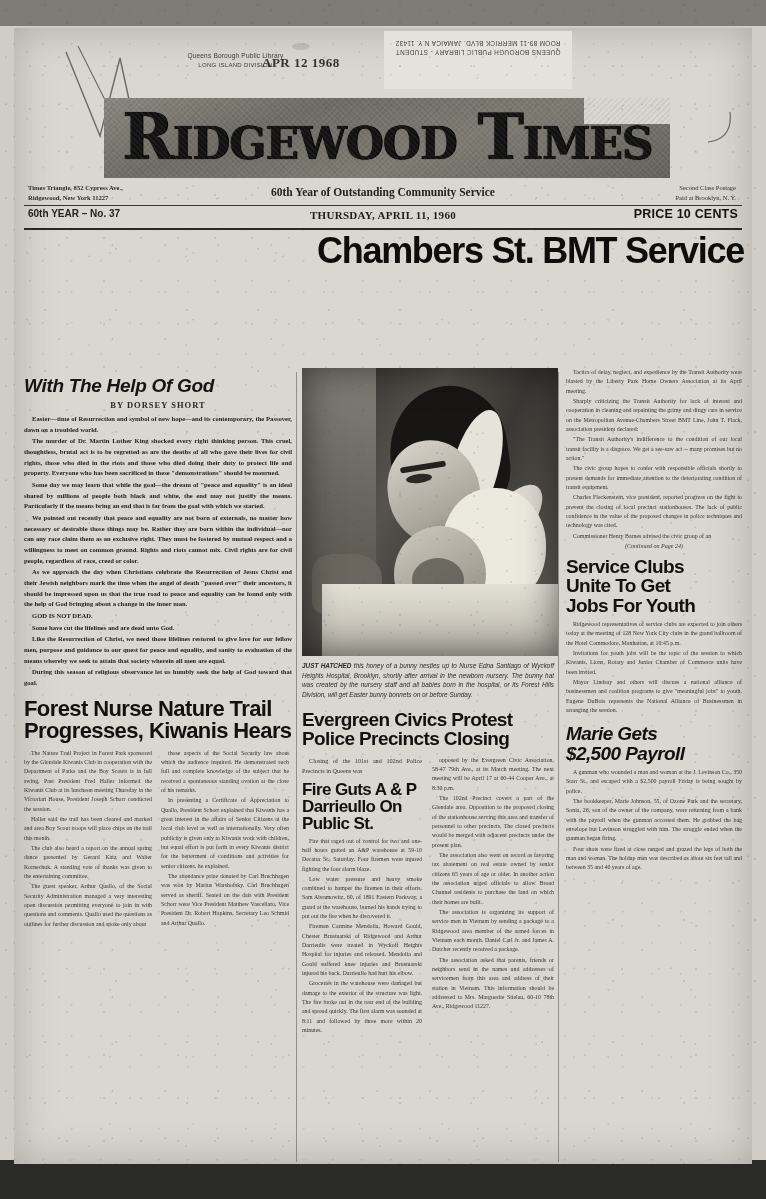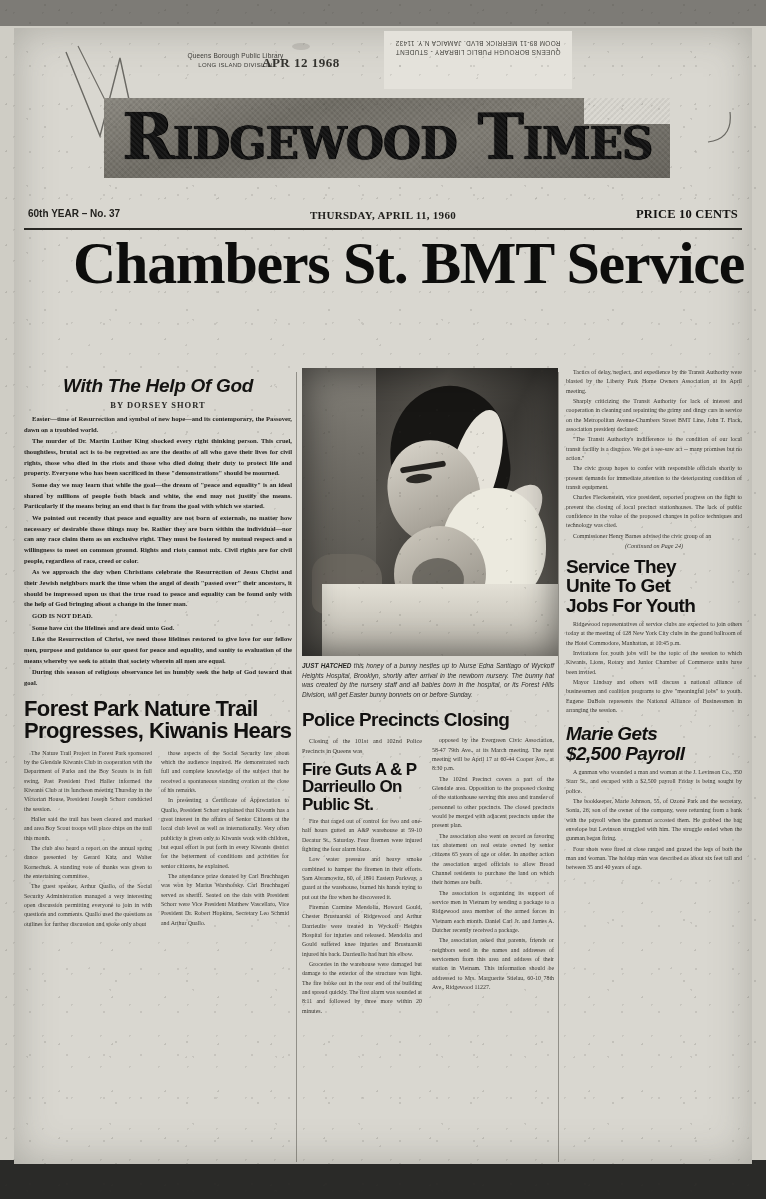--- a/index.html
+++ b/index.html
@@ -61,39 +61,39 @@
      font-family:"Liberation Serif",serif;font-weight:700;font-size:11.5px;color:#23221f;}
   #folio .right{position:absolute;right:6px;top:0;text-align:right;font-size:6.5px;
      line-height:1.5;color:#2e2d29;}
   #folio2{position:absolute;left:24px;top:208px;width:718px;height:20px;
      border-bottom:2.5px solid #282723;}
   #folio2 .left{position:absolute;left:4px;top:0;font-size:10px;font-weight:700;color:#23221f;
      font-family:"Liberation Sans",sans-serif;}
   #folio2 .mid{position:absolute;left:0;right:0;top:1px;text-align:center;font-size:11px;
      font-weight:700;letter-spacing:.3px;color:#1f1e1b;}
   #folio2 .right{position:absolute;right:4px;top:-1px;font-size:12.5px;font-weight:700;
-     letter-spacing:.2px;color:#141312;font-family:Liberation Serif, serif;}
+     letter-spacing:.2px;color:#141312;font-family:Liberation Sans, sans-serif;}
 
   
   #headline{position:absolute;left:18px;top:234px;width:730px;
      font-family:"Liberation Sans",sans-serif;font-weight:700;
      color:#0d0d0c;line-height:.97;letter-spacing:-1.3px;}
   #headline .hl1{font-size:52px;text-align:left;padding-left:4px;}
-  #headline .hl2{font-size:60px;text-align:right;padding-right:4px;font-family:Liberation Serif, serif;}
+  #headline .hl2{font-size:36px;text-align:right;padding-right:4px;}
 
   
   .col{position:absolute;color:#232220;}
   .colrule{position:absolute;width:1px;background:#55534d;opacity:.55;}
   .bodytext{font-family:"Liberation Serif",serif;font-size:5.9px;line-height:1.58;
      text-align:justify;color:#35332e;}
   .bodytext p{margin:0 0 1px 0;text-indent:7px;}
   .bodytext.dark{color:#1f1e1b;font-size:6.6px;line-height:1.62;font-weight:600;}
   .bodytext.dark p{text-indent:8px;}
   .kicker{font-family:"Liberation Sans",sans-serif;font-weight:700;font-style:italic;
-     font-size:19px;text-align:center;color:#151412;letter-spacing:-.3px;}
+     font-size:19px;color:#151412;letter-spacing:-.3px;}
   .byline{font-family:Liberation Serif, serif;font-size:8.5px;font-weight:600;
      text-align:center;letter-spacing:1px;color:#2a2927;margin-top:3px;}
   .subhead{font-family:"Liberation Sans",sans-serif;font-weight:700;color:#121110;
      line-height:1.02;letter-spacing:-.6px;}
   .sh-22{font-size:22px;}
   .sh-19{font-size:19px;}
   .sh-17{font-size:17px;}
 
   
   #photo{position:absolute;left:300px;top:368px;width:256px;height:288px;
@@ -162,20 +162,31 @@
   <svg class="pen" style="left:700px;top:108px;width:40px;height:44px">
     <path d="M30 4 C32 22 24 32 8 34" stroke-width="1.2"></path>
   </svg>
   <div class="smudge" style="left:292px;top:43px;width:18px;height:7px;"></div>
 
   <div id="nameplate">
     <div class="whitepatch"></div>
     <div id="masthead-title" class="gothic">Ridgewood Times</div>
   </div>
 
+  <div id="folio">
+    <div class="left">
+      <div>Times Triangle, 852 Cypress Ave.,</div>
+      <div>Ridgewood, New York 11227</div>
+    </div>
+    <div class="mid">60th Year of Outstanding Community Service</div>
+    <div class="right">
+      <div>Second Class Postage</div>
+      <div>Paid at Brooklyn, N. Y.</div>
+    </div>
+  </div>
   <div id="folio2">
     <div class="left">60th YEAR – No. 37</div>
     <div class="mid">THURSDAY, APRIL 11, 1960</div>
     <div class="right">PRICE 10 CENTS</div>
   </div>
 
   <div id="headline">
     <div class="hl2">Chambers St. BMT Service</div>
   </div>
 
@@ -188,21 +199,21 @@
         <p>Some day we may learn that while the goal—the dream of "peace and equality" is an ideal shared by millions of people both black and white, the end may not justify the means. Particularly if the means bring an end that is far from the goal with which we started.</p>
         <p>We pointed out recently that peace and equality are not born of externals, no matter how necessary or desirable those things may be. Rather they are born within the individual—nor can any race claim them as an exclusive right. They must be fostered by mutual respect and a willingness to meet on common ground. Rights and riots cannot mix. Civil rights are for civil people, regardless of race, creed or color.</p>
         <p>As we approach the day when Christians celebrate the Resurrection of Jesus Christ and their Jewish neighbors mark the time when the angel of death "passed over" their ancestors, it should be impressed upon us that the true road to peace and equality can be found only with the help of God bringing about a change in the inner man.</p>
         <p>GOD IS NOT DEAD.</p>
         <p>Some have cut the lifelines and are dead unto God.</p>
         <p>Like the Resurrection of Christ, we need those lifelines restored to give love for our fellow men, purpose and guidance to our quest for peace and equality, and sanity to evaluation of the means whereby we seek to attain that society wherein all men are equal.</p>
         <p>During this season of religious observance let us humbly seek the help of God toward that goal.</p>
       </div>
 
     <div class="subhead sh-22" style="margin-top:9px;">
-      <div>Forest Park Nature Trail</div>
+      <div>Forest Nurse Nature Trail</div>
       <div>Progresses, Kiwanis Hears</div>
     </div>
     <div style="display:flex;gap:9px;margin-top:6px;">
       <div class="bodytext" id="nt-a" style="width:128px;">
           <p>The Nature Trail Project in Forest Park sponsored by the Glendale Kiwanis Club in cooperation with the Department of Parks and the Boy Scouts is in full swing, Past President Fred Haller informed the Kiwanis Club at its luncheon meeting Thursday in the Victorian House, President Joseph Schorr conducted the session.</p>
           <p>Haller said the trail has been cleared and marked and area Boy Scout troops will place chips on the trail this month.</p>
           <p>The club also heard a report on the annual spring dance presented by Gerard Katz and Walter Kornechuk. A standing vote of thanks was given to the entertaining committee.</p>
           <p>The guest speaker, Arthur Quallo, of the Social Security Administration managed a very interesting open discussion permitting everyone to join in with questions and comments. Quallo used the questions as outlines for further discussion and spoke only about</p>
         </div>
       <div class="bodytext" id="nt-b" style="width:128px;">
@@ -228,21 +239,22 @@
       <div class="bonnet"></div>
       <div class="baby"></div>
       <div class="babyshade"></div>
       <div class="blanket"></div>
       <div class="halftone"></div>
       <div class="vign"></div>
     </div>
     <div class="caption" style="margin-top:5px;"><b>JUST HATCHED</b><span> this honey of a bunny nestles up to Nurse Edna Santiago of Wyckoff Heights Hospital, Brooklyn, shortly after arrival in the newborn nursery. The bunny hat was created by the nursery staff and all babies born in the hospital, or its Forest Hills Division, will get Easter bunny bonnets on or before Sunday.</span></div>
 
     <div class="subhead sh-19" style="margin-top:10px;">
-      <div style="margin-top:8px;">Police Precincts Closing</div>
+      <div>Evergreen Civics Protest</div>
+      <div style="margin-top:0;">Police Precincts Closing</div>
     </div>
 
     <div style="display:flex;gap:10px;margin-top:7px;">
       <div style="width:120px;">
         <div class="lead">
             <p>Closing of the 101st and 102nd Police Precincts in Queens was</p>
           </div>
         <div class="subhead sh-17" style="margin-top:5px;">
           <div>Fire Guts A &amp; P</div>
           <div>Darrieullo On</div>
@@ -273,21 +285,21 @@
         <p>Tactics of delay, neglect, and expedience by the Transit Authority were blasted by the Liberty Park Home Owners Association at its April meeting.</p>
         <p>Sharply criticizing the Transit Authority for lack of interest and cooperation in cleaning and repainting the grimy and dingy cars in service on the Metropolitan Avenue-Chambers Street BMT Line, John T. Flack, association president declared:</p>
         <p>"The Transit Authority's indifference to the condition of our local transit facility is a disgrace. We get a see-saw act -- many promises but no action."</p>
         <p>The civic group hopes to confer with responsible officials shortly to present demands for immediate attention to the deteriorating condition of transit equipment.</p>
         <p>Charles Fleckenstein, vice president, reported progress on the fight to prevent the closing of local precinct stationhouses. The lack of public confidence in the value of the proposed changes in police techniques and technology was cited.</p>
         <p>Commissioner Henry Barnes advised the civic group of an</p>
       </div>
     <div class="contd">(Continued on Page 24)</div>
 
     <div class="subhead sh-19" style="margin-top:8px;">
-      <div>Service They</div>
+      <div>Service Clubs</div>
       <div>Unite To Get</div>
       <div>Jobs For Youth</div>
     </div>
     <div class="bodytext" id="sc-body" style="margin-top:5px;">
         <p>Ridgewood representatives of service clubs are expected to join others today at the meeting of 128 New York City clubs in the grand ballroom of the Hotel Commodore, Manhattan, at 10:45 p.m.</p>
         <p>Invitations for youth jobs will be the topic of the session to which Kiwanis, Lions, Rotary and Junior Chamber of Commerce units have been invited.</p>
         <p>Mayor Lindsay and others will discuss a national alliance of businessmen and coalition programs to give "meaningful jobs" to youth. Eugene DuBois represents the National Alliance of Businessmen in arranging the session.</p>
       </div>
 
     <div class="subhead sh-19" style="margin-top:9px;font-style:italic;">

